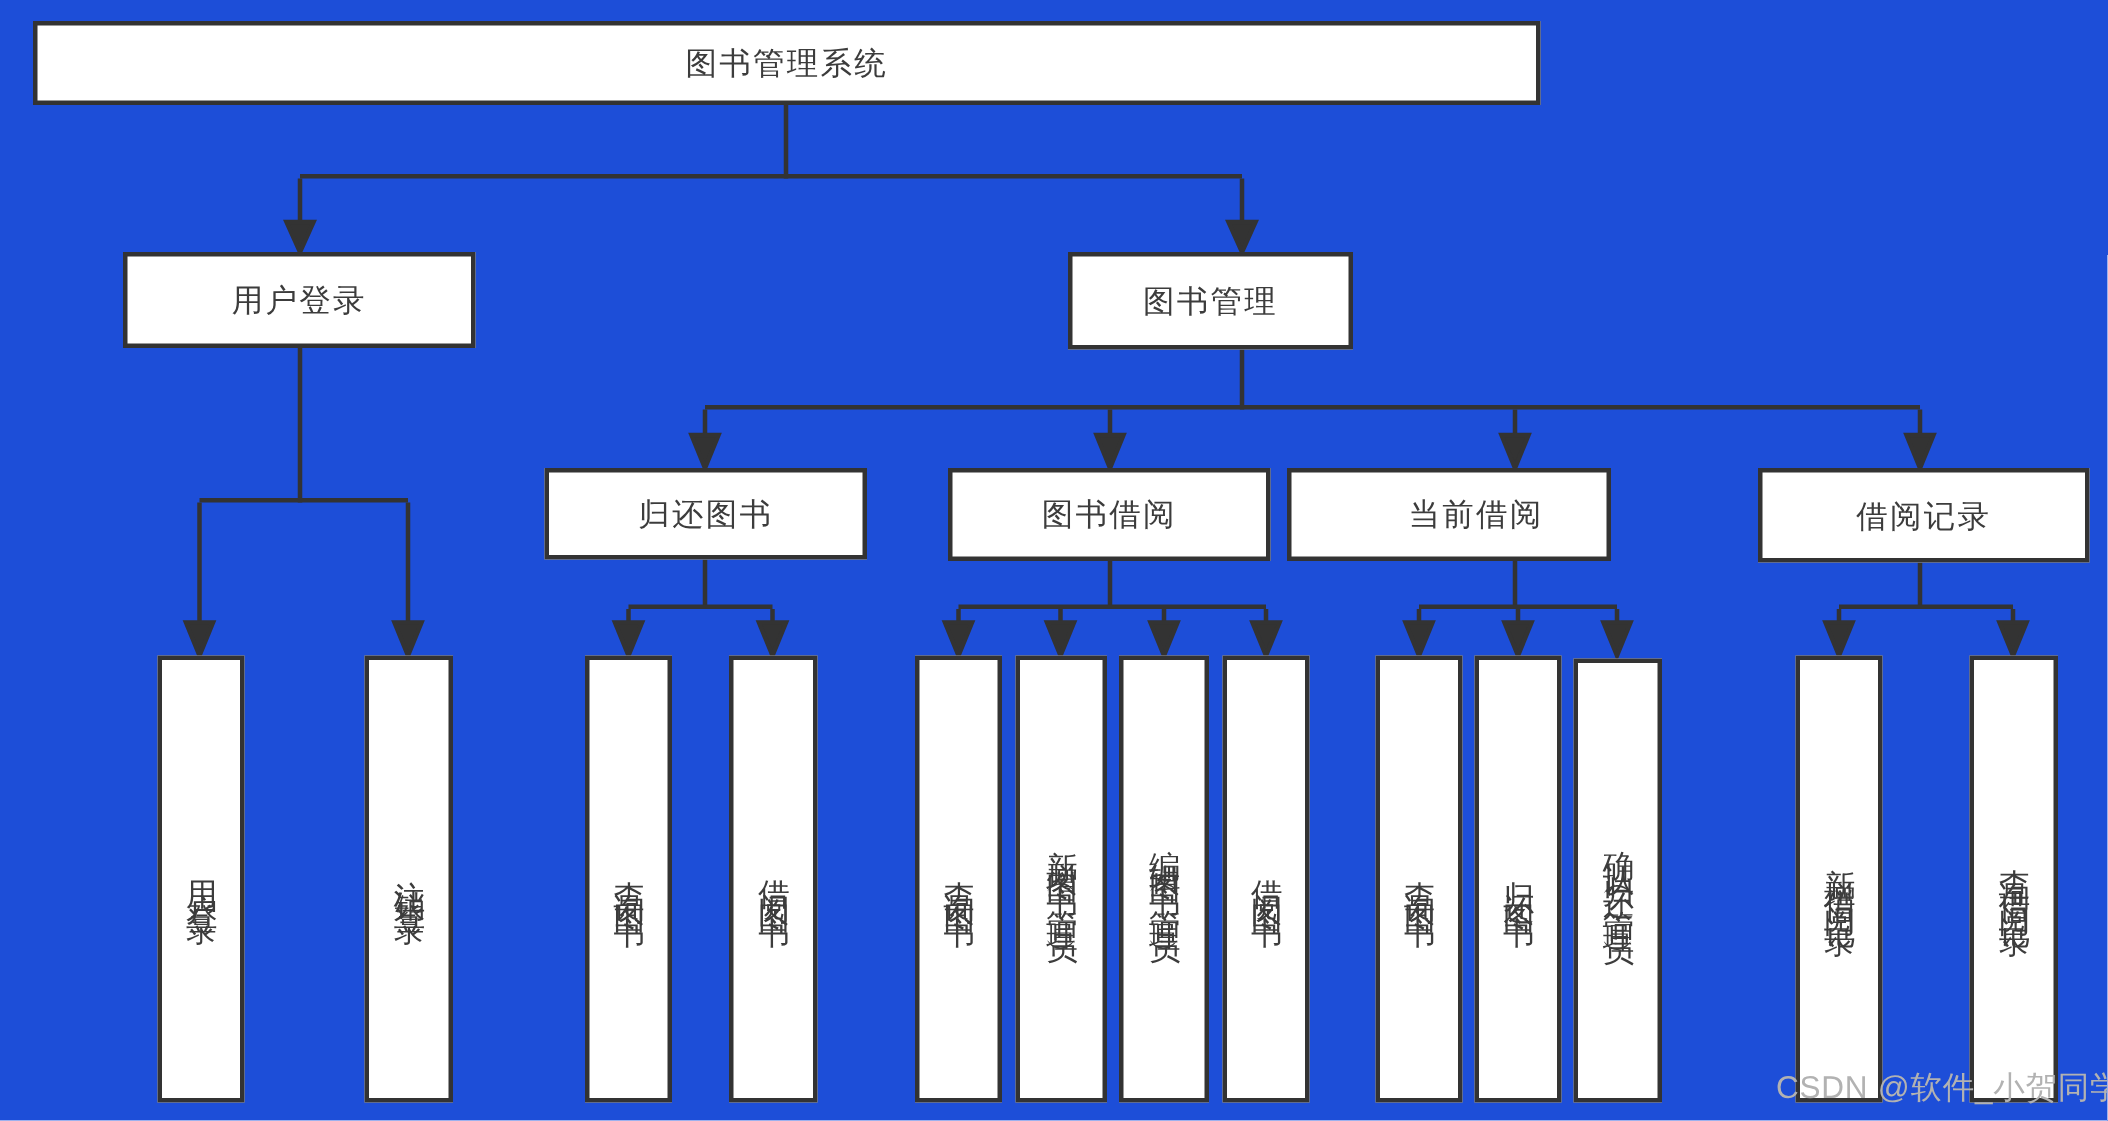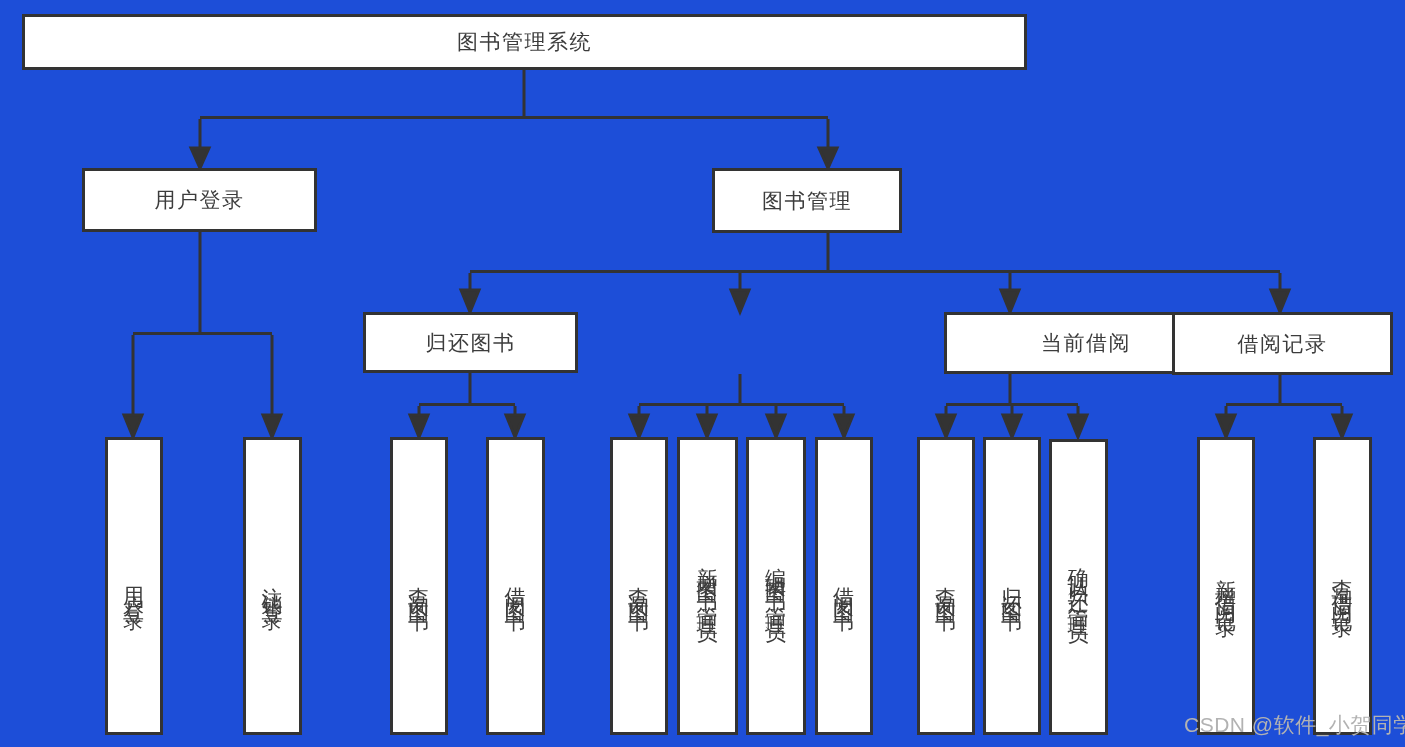--- a/index.html
+++ b/index.html
@@ -89,21 +89,22 @@
     <line x1="1342" y1="406" x2="1342" y2="417"></line>
       <polygon points="1333,415 1351,415 1342,437"></polygon>
   </svg>
 
   <div class="node hbox" style="left:22px;top:14px;width:1005px;height:56px;">图书管理系统</div>
 
   <div class="node hbox" style="left:82px;top:168px;width:235px;height:64px;">用户登录</div>
   <div class="node hbox" style="left:712px;top:168px;width:190px;height:65px;">图书管理</div>
 
   <div class="node hbox" style="left:363px;top:312px;width:215px;height:61px;">归还图书</div>
-  <div class="node hbox" style="left:944px;top:312px;width:248px;height:62px;padding-left:36px;">当前借阅</div>
+  <div class="node hbox" style="left:632px;top:312px;width:215px;height:62px;">图书借阅</div>
+  <div class="node hbox" style="left:858px;top:312px;width:216px;height:62px;padding-left:36px;">当前借阅</div>
   <div class="node hbox" style="left:1172px;top:312px;width:221px;height:63px;">借阅记录</div>
 
   <div class="node vbox" style="left:105px;top:437px;width:58px;height:298px;">用户登录</div>
   <div class="node vbox" style="left:243px;top:437px;width:59px;height:298px;">注销登录</div>
 
   <div class="node vbox" style="left:390px;top:437px;width:58px;height:298px;">查询图书</div>
   <div class="node vbox" style="left:486px;top:437px;width:59px;height:298px;">借阅图书</div>
 
   <div class="node vbox" style="left:610px;top:437px;width:58px;height:298px;">查询图书</div>
   <div class="node vbox" style="left:677px;top:437px;width:61px;height:298px;">新增图书（管理员）</div>

